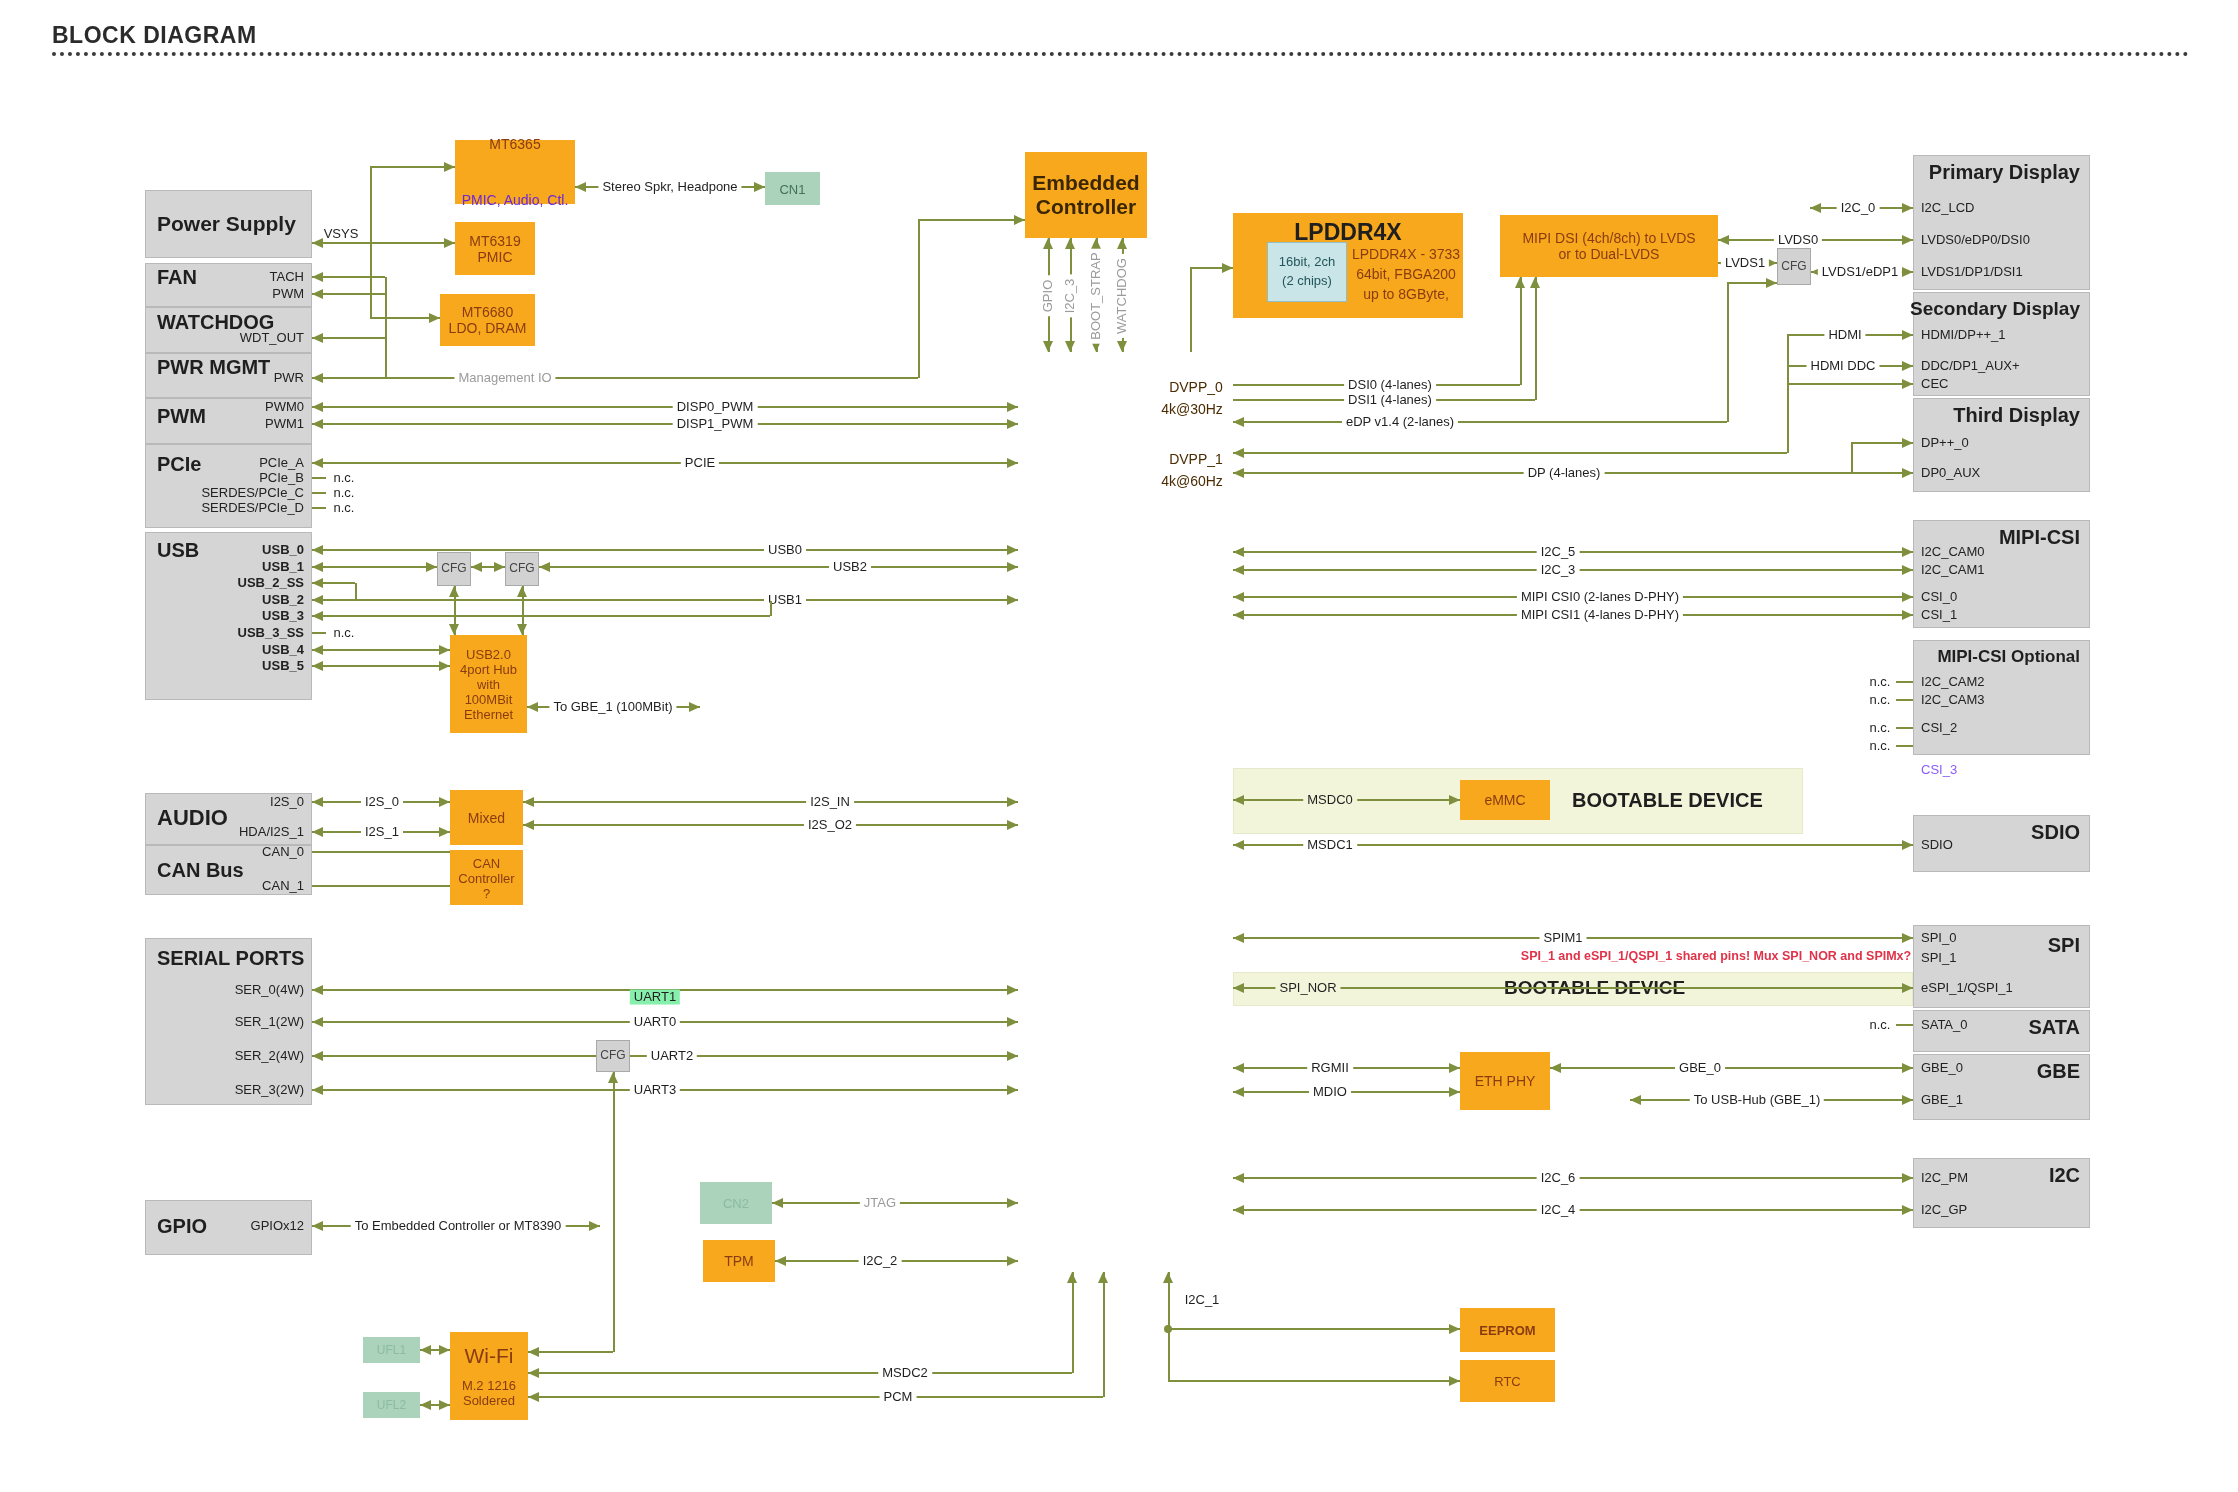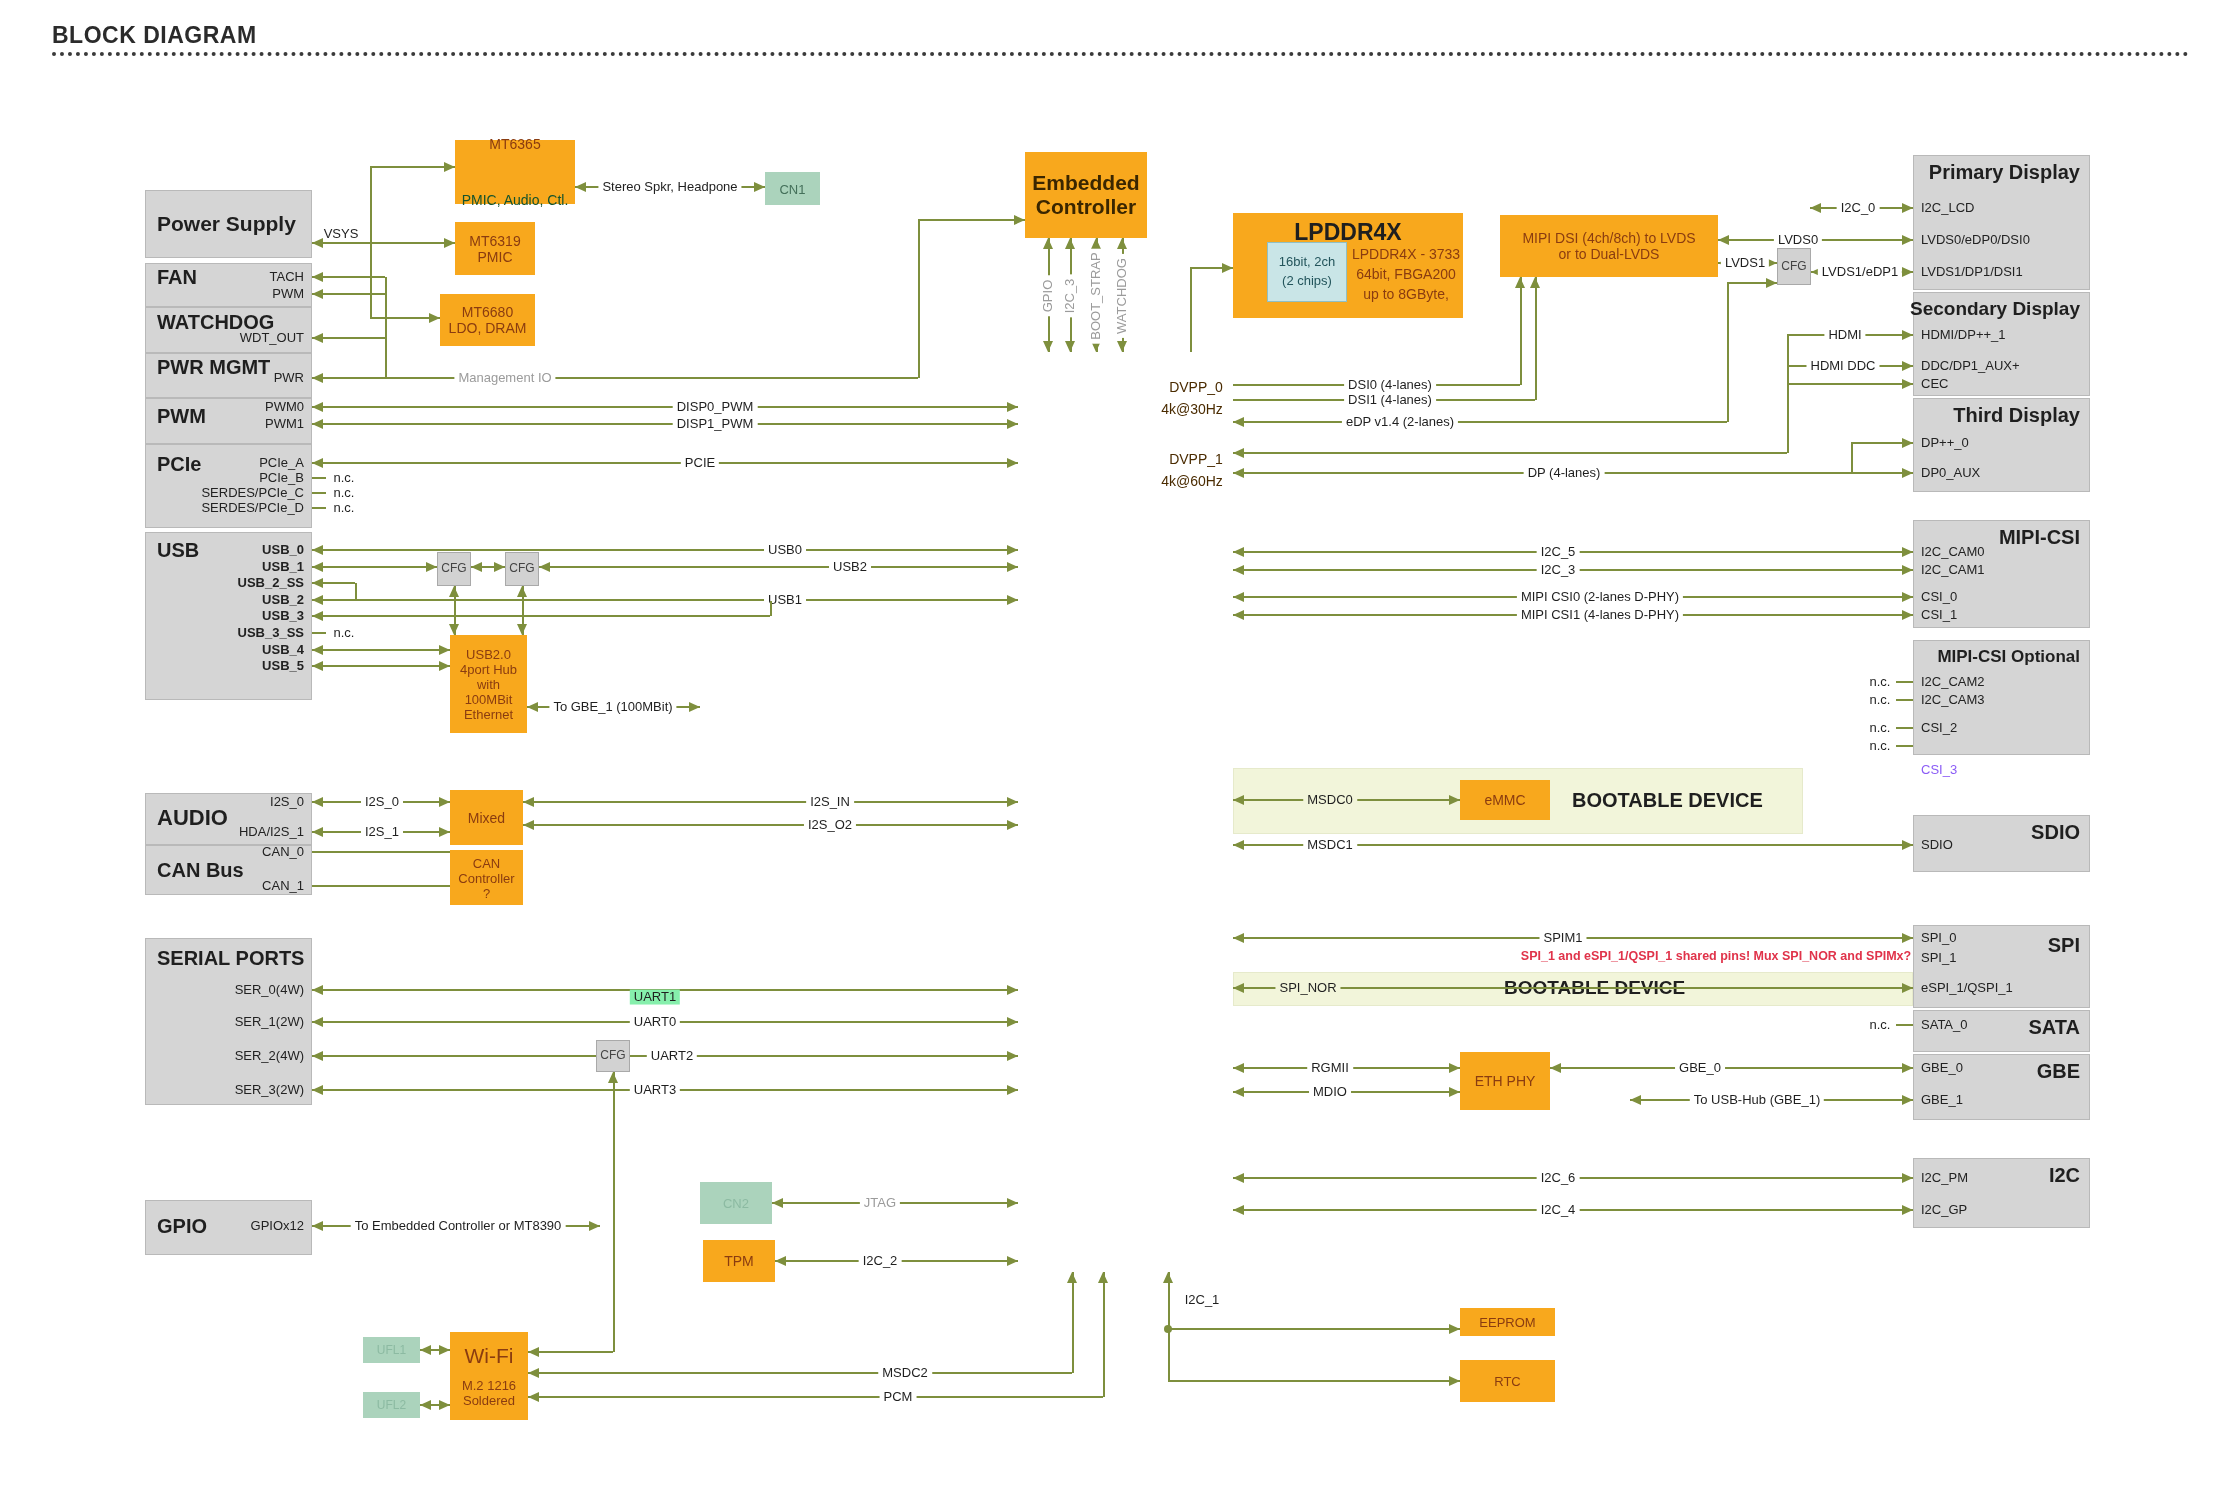--- a/index.html
+++ b/index.html
@@ -417,21 +417,21 @@
       <div class="txt" style="font-size: 13px; color: rgb(34, 34, 34); top: 1068px; left: 1921px; transform: translateY(-50%);">GBE_0</div>
       <div class="txt" style="font-size: 13px; color: rgb(34, 34, 34); top: 1100px; left: 1921px; transform: translateY(-50%);">GBE_1</div>
       <div class="box gray" style="left: 1913px; top: 1158px; width: 177px; height: 70px;"></div>
       <div class="txt" style="font-size: 20px; color: rgb(31, 31, 31); font-weight: 700; top: 1175px; right: 158px; transform: translateY(-50%);">I2C</div>
       <div class="txt" style="font-size: 13px; color: rgb(34, 34, 34); top: 1178px; left: 1921px; transform: translateY(-50%);">I2C_PM</div>
       <div class="txt" style="font-size: 13px; color: rgb(34, 34, 34); top: 1210px; left: 1921px; transform: translateY(-50%);">I2C_GP</div>
       <div class="box chipblue" style="left: 1253px; top: 252px; width: 68px; height: 56px;"></div>
       <div class="box orange" style="left: 455px; top: 140px; width: 120px; height: 64px;">
         <div class="chiplines">
           <div style="font-size: 14px; color: rgb(138, 60, 16); white-space: nowrap;">MT6365</div>
-          <div style="font-size: 14px; color: #14532d; white-space: nowrap; margin-top: 40px;">PMIC, Audio, Ctl.</div>
+          <div style="font-size: 14px; color: #6d28d9; white-space: nowrap; margin-top: 40px;">PMIC, Audio, Ctl.</div>
         </div>
       </div>
       <div class="box orange" style="left: 455px; top: 222px; width: 80px; height: 53px;">
         <div class="chiplines">
           <div style="font-size: 14px; color: rgb(138, 60, 16); white-space: nowrap;">MT6319</div>
           <div style="font-size: 14px; color: rgb(138, 60, 16); white-space: nowrap;">PMIC</div>
         </div>
       </div>
       <div class="box orange" style="left: 440px; top: 294px; width: 95px; height: 52px;">
         <div class="chiplines">
@@ -498,21 +498,21 @@
           <div style="font-size: 14px; color: rgb(138, 60, 16); white-space: nowrap;">TPM</div>
         </div>
       </div>
       <div class="box orange" style="left: 450px; top: 1332px; width: 78px; height: 88px;">
         <div class="chiplines">
           <div style="font-size: 21px; color: rgb(138, 60, 16); white-space: nowrap;">Wi-Fi</div>
           <div style="font-size: 13px; color: rgb(138, 60, 16); margin-top: 10px; white-space: nowrap;">M.2 1216</div>
           <div style="font-size: 13px; color: rgb(138, 60, 16); white-space: nowrap;">Soldered</div>
         </div>
       </div>
-      <div class="box orange" style="left: 1460px; top: 1308px; width: 95px; height: 28px;">
+      <div class="box orange" style="left: 1460px; top: 1308px; width: 95px; height: 44px; font-weight: bold;">
         <div class="chiplines">
           <div style="font-size: 13px; color: rgb(138, 60, 16); white-space: nowrap;">EEPROM</div>
         </div>
       </div>
       <div class="box orange" style="left: 1460px; top: 1360px; width: 95px; height: 42px;">
         <div class="chiplines">
           <div style="font-size: 13px; color: rgb(138, 60, 16); white-space: nowrap;">RTC</div>
         </div>
       </div>
       <div class="box teal" style="left: 363px; top: 1337px; width: 57px; height: 26px;">

